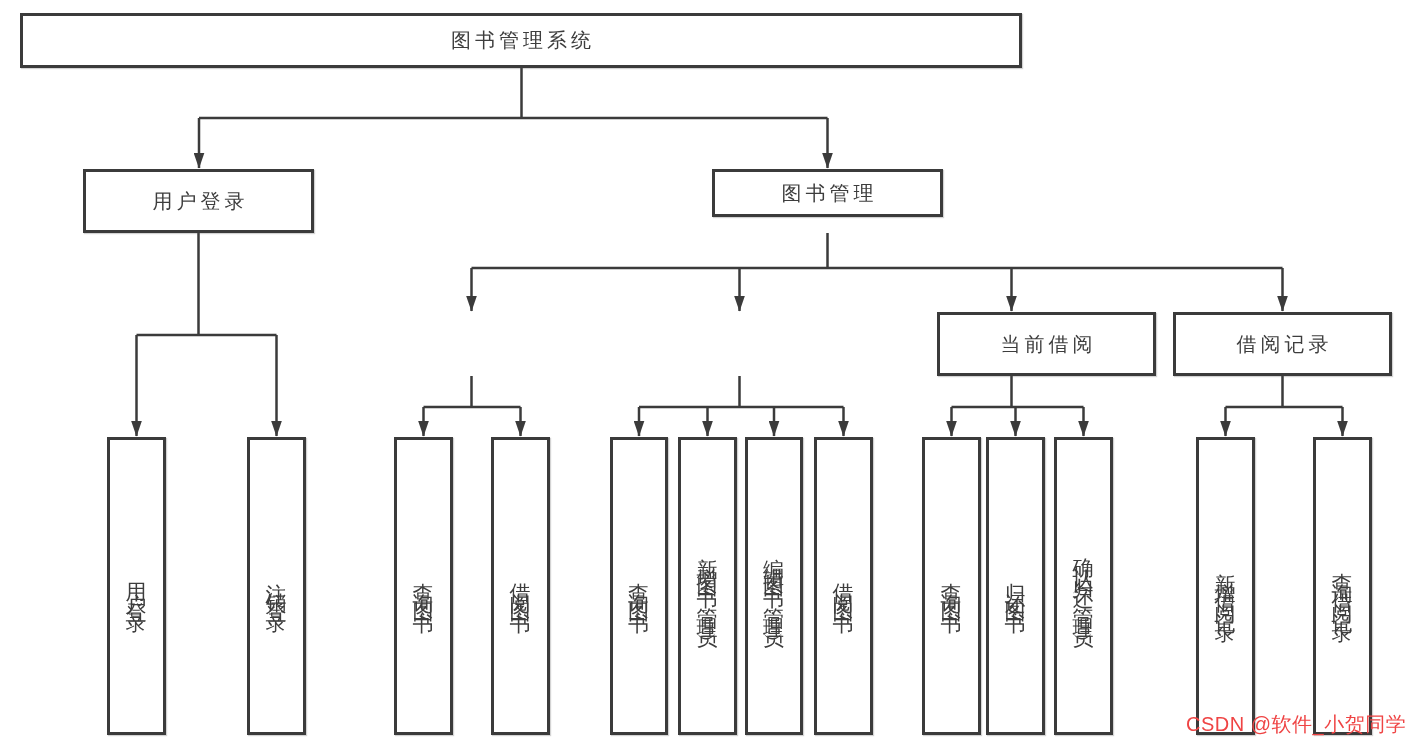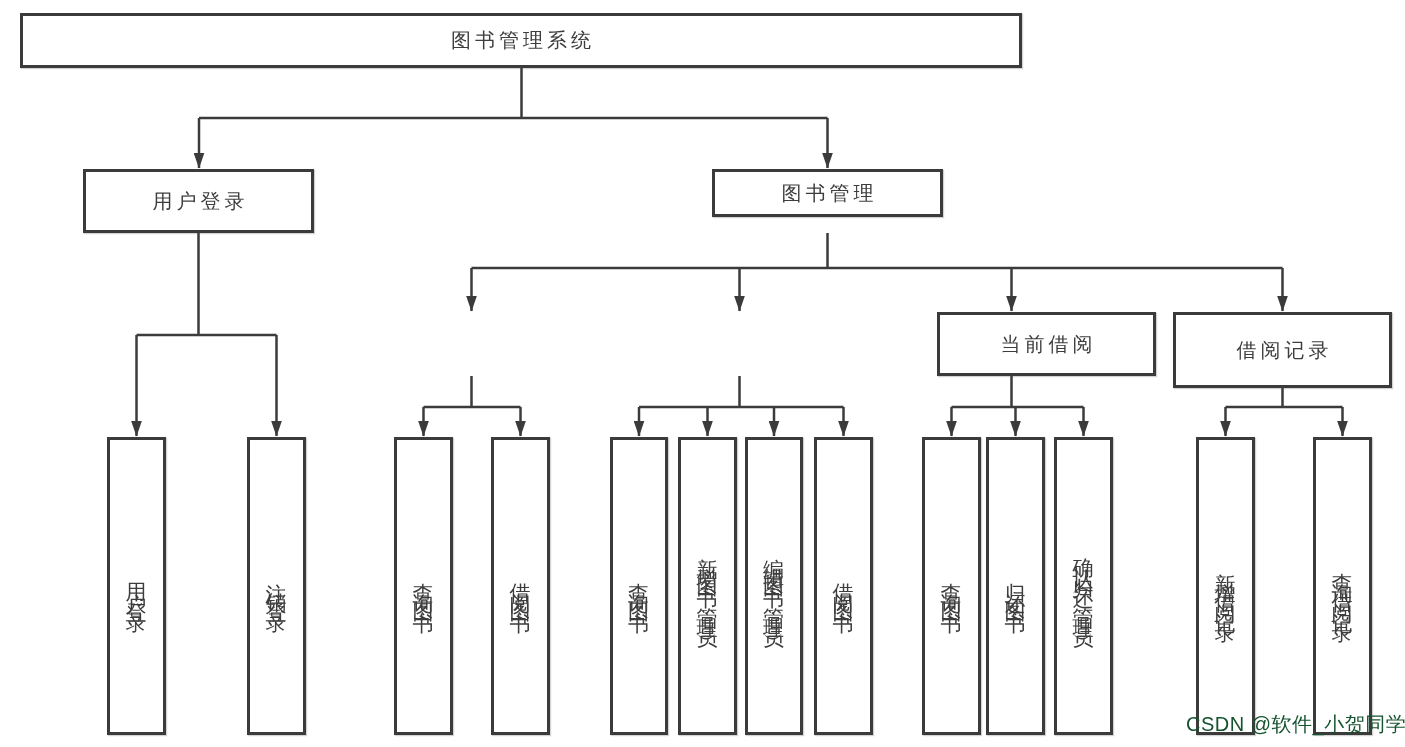--- a/index.html
+++ b/index.html
@@ -47,21 +47,21 @@
   }
   
   #node-root           { left: 20px;   top: 13px;  width: 1002px; height: 55px; }
   
   #node-user-login     { left: 83px;   top: 169px; width: 231px;  height: 64px; }
   #node-book-mgmt      { left: 712px;  top: 169px; width: 231px;  height: 48px; }
   
   #node-new-book-rec   { left: 362px;  top: 312px; width: 219px;  height: 64px; }
   #node-book-borrow    { left: 631px;  top: 312px; width: 217px;  height: 64px; }
   #node-current-borrow { left: 902px;  top: 312px; width: 219px;  height: 64px; margin-left: 35px; }
-  #node-borrow-records { left: 1173px; top: 312px; width: 219px;  height: 76px; }
+  #node-borrow-records { left: 1173px; top: 312px; width: 219px;  height: 64px; }
   
   .leaf { top: 437px; height: 298px; width: 59px; }
   #leaf-0  { left: 107px; }
   #leaf-1  { left: 247px; }
   #leaf-2  { left: 394px; }
   #leaf-3  { left: 491px; }
   #leaf-4  { left: 610px; width: 58px; }
   #leaf-5  { left: 678px; }
   #leaf-6  { left: 745px; width: 58px; }
   #leaf-7  { left: 814px; }
@@ -69,21 +69,21 @@
   #leaf-9  { left: 986px; }
   #leaf-10 { left: 1054px; }
   #leaf-11 { left: 1196px; }
   #leaf-12 { left: 1313px; }
   #watermark {
     position: absolute;
     left: 1186px;
     top: 711px;
     font-size: 20px;
     letter-spacing: 0.5px;
-    color: #14532d;
+    color: #ef4444;
     white-space: nowrap;
     z-index: 2;
   }
 </style>
 </head>
 <body>
 
 <div id="canvas">
 
   <svg id="connectors" width="1405" height="747" viewBox="0 0 1405 747">

